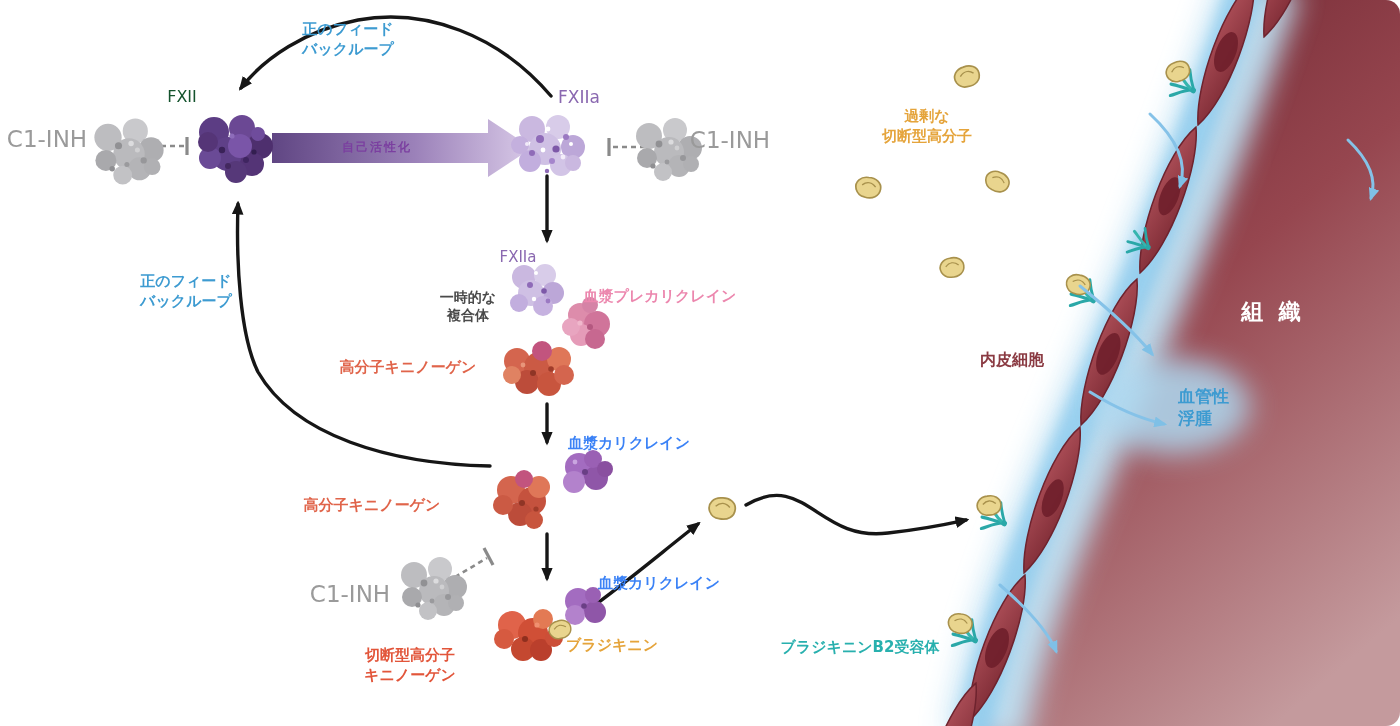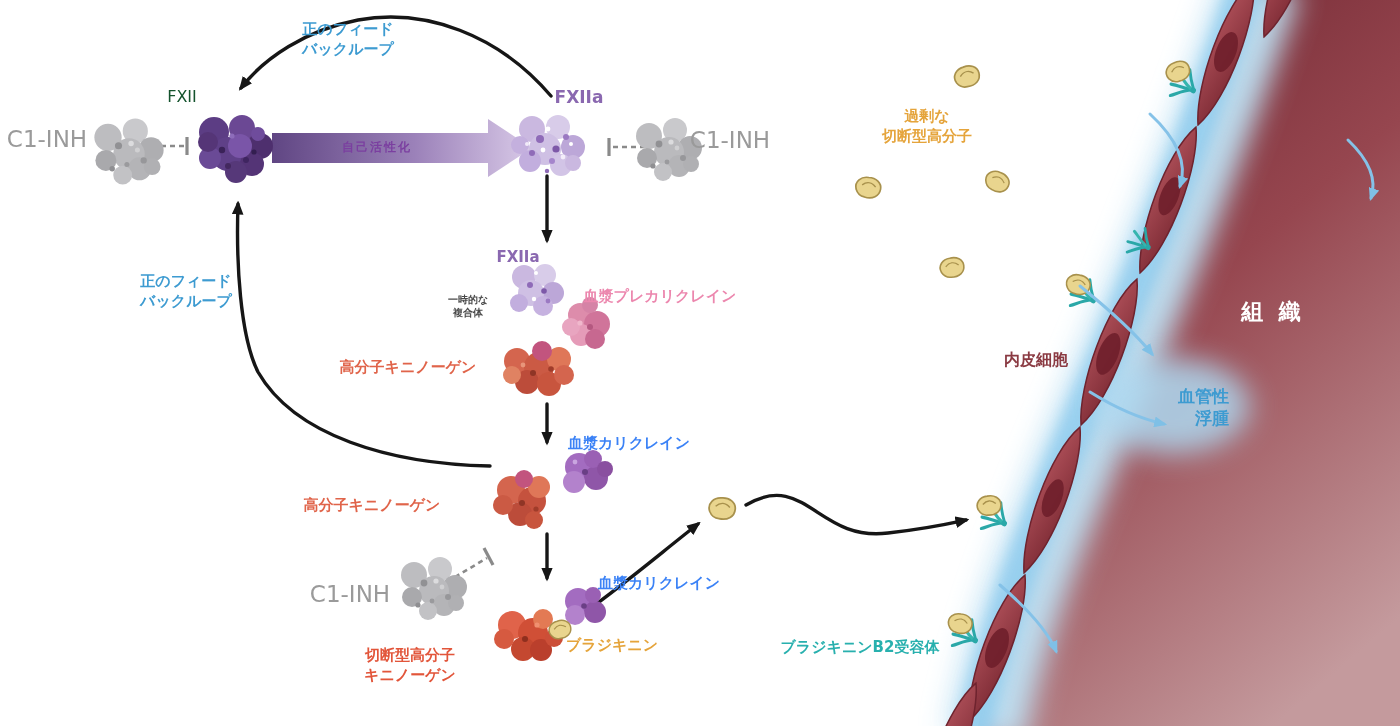--- a/index.html
+++ b/index.html
@@ -1,35 +1,36 @@
 <!DOCTYPE html>
 <html><head>
 <meta charset="utf-8">
 <style>
   *{box-sizing:border-box}
   html,body{margin:0;padding:0;background:#ffffff}
   #canvas{
     position:relative;width:1400px;height:726px;background:#fff;overflow:hidden;
     font-family:"DejaVu Sans","Liberation Sans",sans-serif;
+    border-radius:14px;
   }
   #art{position:absolute;left:0;top:0}
   .lbl{
     position:absolute;transform:translate(-50%,-50%);
     text-align:center;white-space:pre-line;line-height:1.32;pointer-events:none;
     font-size:15px;font-weight:600;
   }
-  .la{transform:translate(0,-50%);text-align:right}
+  .la{transform:translate(0,-50%);text-align:left}
   .c-blue{color:#3d9bd1}
   .c-fxii{color:#14532d;font-weight:400;font-size:16px}
-  .c-fxiia{color:#8a68b0;font-weight:700;font-size:17px}
+  .c-fxiia{color:#8a68b0;font-weight:400;font-size:17px}
   .sm{font-size:15px}
   .c-gray{color:#9a9a9a;font-weight:400;font-size:23px}
   .c-auto{color:#7b3fa0;font-weight:700;font-size:12px;letter-spacing:2px}
   .c-gold{color:#e5a43b}
-  .c-dgray{color:#4a4a4a;font-size:10px}
+  .c-dgray{color:#4a4a4a;font-size:14px}
   .c-pink{color:#ec87ae}
   .c-orange{color:#e0644a}
   .c-violet{color:#3b82f6}
   .c-redor{color:#e2553a}
   .c-maroon{color:#8a3a42;font-weight:700;font-size:16px}
   .c-white{color:#ffffff;font-weight:700;font-size:22px;letter-spacing:4px}
   .c-edema{color:#3d9bd1;font-weight:700;font-size:17px}
   .c-teal{color:#28b0ae}
 </style>
 </head>
@@ -331,19 +332,19 @@
 <div class="lbl c-orange" style="left:408px;top:368px">高分子キニノーゲン</div>
 <div class="lbl c-blue" style="left:186px;top:292px">正のフィード
 バックループ</div>
 <div class="lbl c-violet" style="left:629px;top:444px">血漿カリクレイン</div>
 <div class="lbl c-orange" style="left:372px;top:506px">高分子キニノーゲン</div>
 <div class="lbl c-gray" style="left:350px;top:594px">C1-INH</div>
 <div class="lbl c-violet" style="left:659px;top:584px">血漿カリクレイン</div>
 <div class="lbl c-gold" style="left:612px;top:646px">ブラジキニン</div>
 <div class="lbl c-redor" style="left:410px;top:666px">切断型高分子
 キニノーゲン</div>
-<div class="lbl c-maroon" style="left:1036px;top:360px">内皮細胞</div>
+<div class="lbl c-maroon" style="left:1012px;top:360px">内皮細胞</div>
 <div class="lbl c-white" style="left:1273px;top:312px">組 織</div>
 <div class="lbl c-edema la" style="left:1178px;top:407px">血管性
 浮腫</div>
 <div class="lbl c-teal" style="left:860px;top:648px">ブラジキニンB2受容体</div>
 
 </div>
 
 </body></html>

